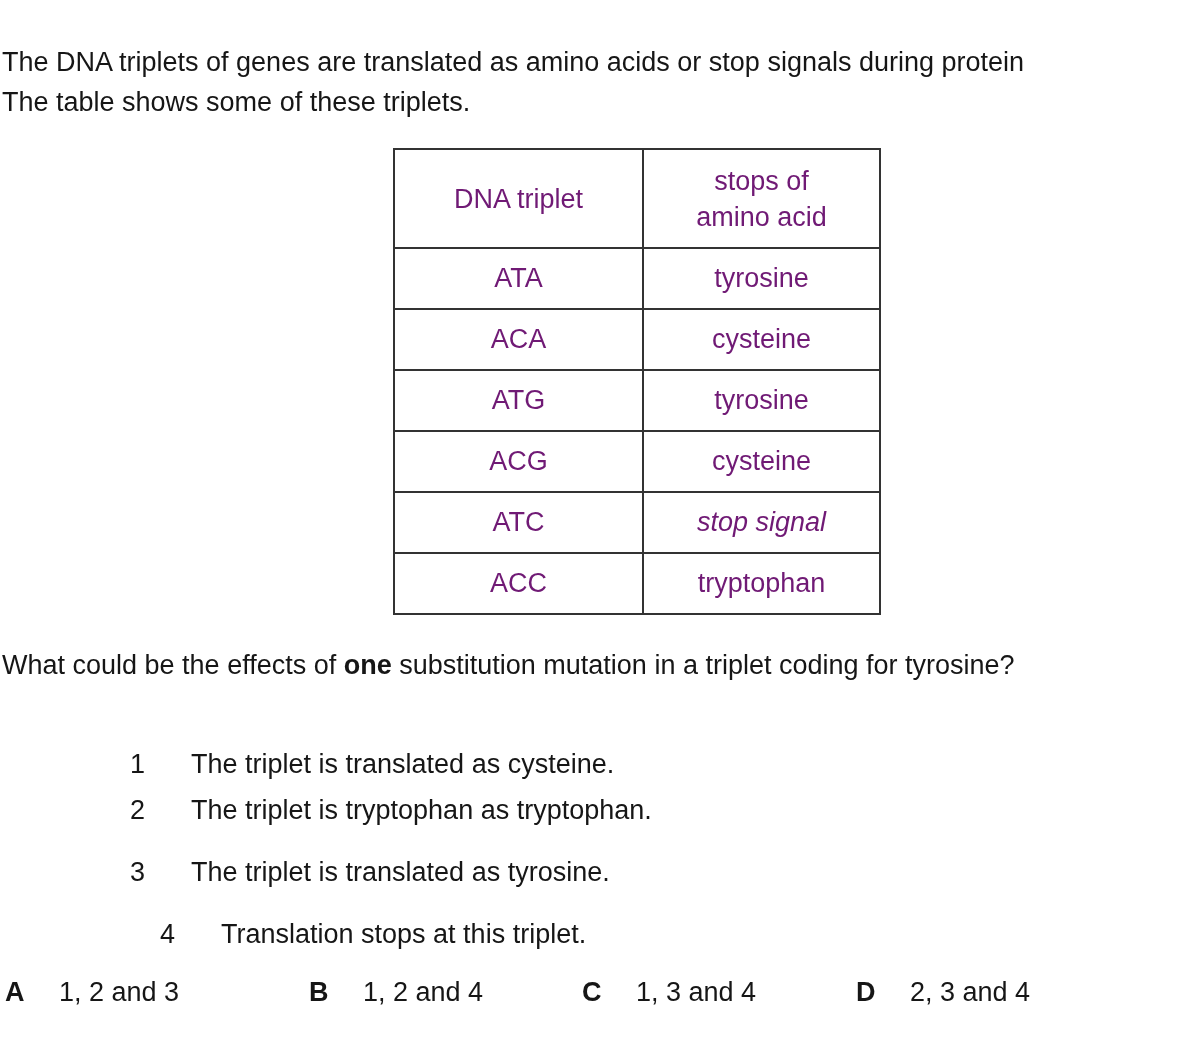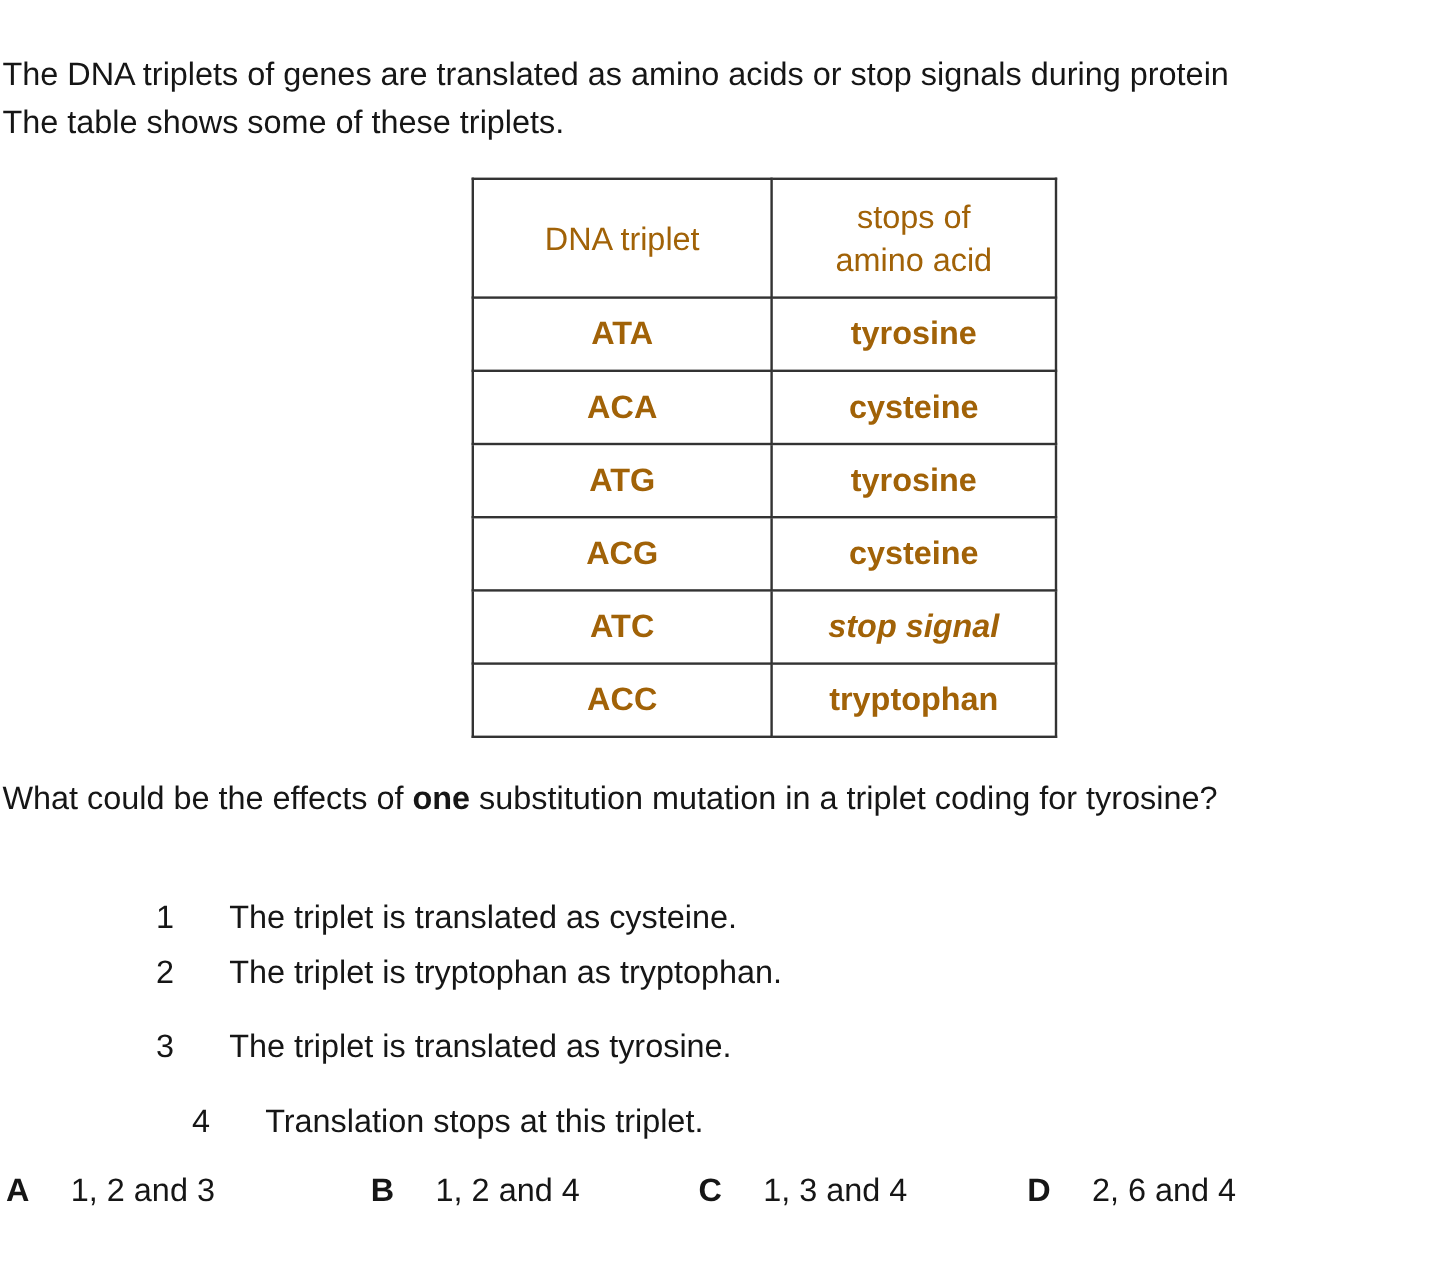--- a/index.html
+++ b/index.html
@@ -26,33 +26,33 @@
     line-height: 40px;
     white-space: nowrap;
   }
   
   .codon-table {
     position: absolute;
     left: 393px;
     top: 148px;
     border-collapse: collapse;
     font-size: 27px;
-    color: #a16207;
+    color: #701a75;
   }
   .codon-table th, .codon-table td {
     border: 2px solid #333333;
     text-align: center;
     vertical-align: middle;
     font-weight: normal;
     padding: 0;
   }
   .codon-table .col1 { width: 247px; }
   .codon-table .col2 { width: 235px; }
   .codon-table thead th { height: 97px; line-height: 36px; }
-  .codon-table tbody td { height: 59px; font-weight: bold; }
+  .codon-table tbody td { height: 59px; }
   .italic { font-style: italic; }
   
   .question {
     position: absolute;
     left: 2px;
     top: 650px;
     white-space: nowrap;
   }
   .question .bold, .opt-letter { font-weight: bold; }
   
@@ -150,16 +150,16 @@
   <div class="option o0">
     <span class="opt-letter">A</span><span>1, 2 and 3</span>
   </div>
   <div class="option o1">
     <span class="opt-letter">B</span><span>1, 2 and 4</span>
   </div>
   <div class="option o2">
     <span class="opt-letter">C</span><span>1, 3 and 4</span>
   </div>
   <div class="option o3">
-    <span class="opt-letter">D</span><span>2, 6 and 4</span>
+    <span class="opt-letter">D</span><span>2, 3 and 4</span>
   </div>
 
 </div>
 
 </body></html>

